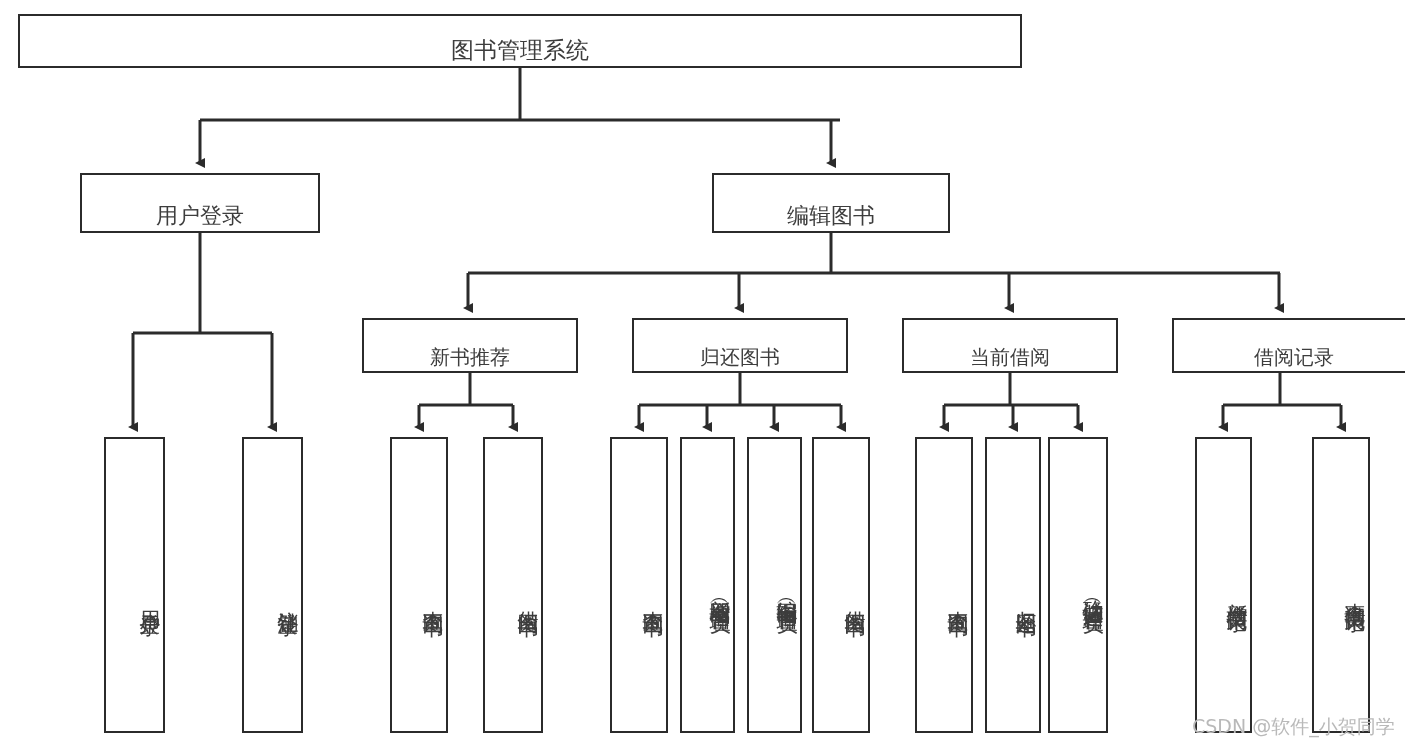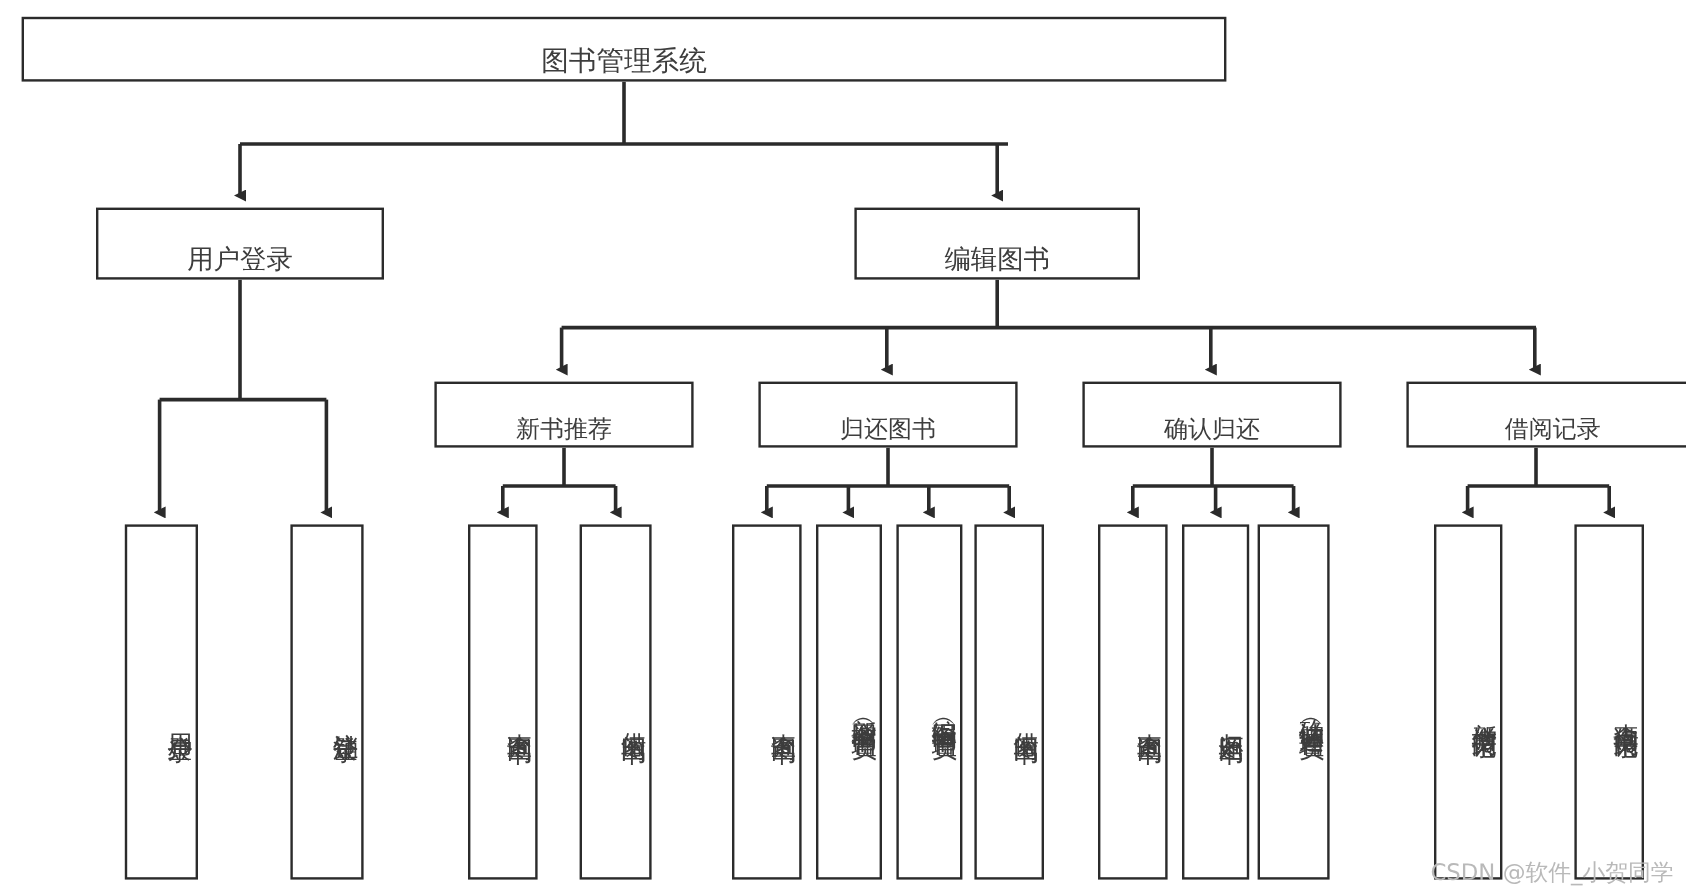--- a/index.html
+++ b/index.html
@@ -124,21 +124,21 @@
     <span>编辑图书</span>
   </div>
 
   <div class="node lvl2" style="left:362px;top:318px;width:216px;height:55px;">
     <span>新书推荐</span>
   </div>
   <div class="node lvl2" style="left:632px;top:318px;width:216px;height:55px;">
     <span>归还图书</span>
   </div>
   <div class="node lvl2" style="left:902px;top:318px;width:216px;height:55px;">
-    <span>确认归还</span>
+    <span>当前借阅</span>
   </div>
   <div class="node lvl2" style="left:1172px;top:318px;width:244px;height:55px;">
     <span>借阅记录</span>
   </div>
 
   <div class="node leaf" style="left:104px;top:437px;width:61px;height:296px;">
     <span>用户登录</span>
   </div>
   <div class="node leaf" style="left:242px;top:437px;width:61px;height:296px;">
     <span>注销登录</span>

